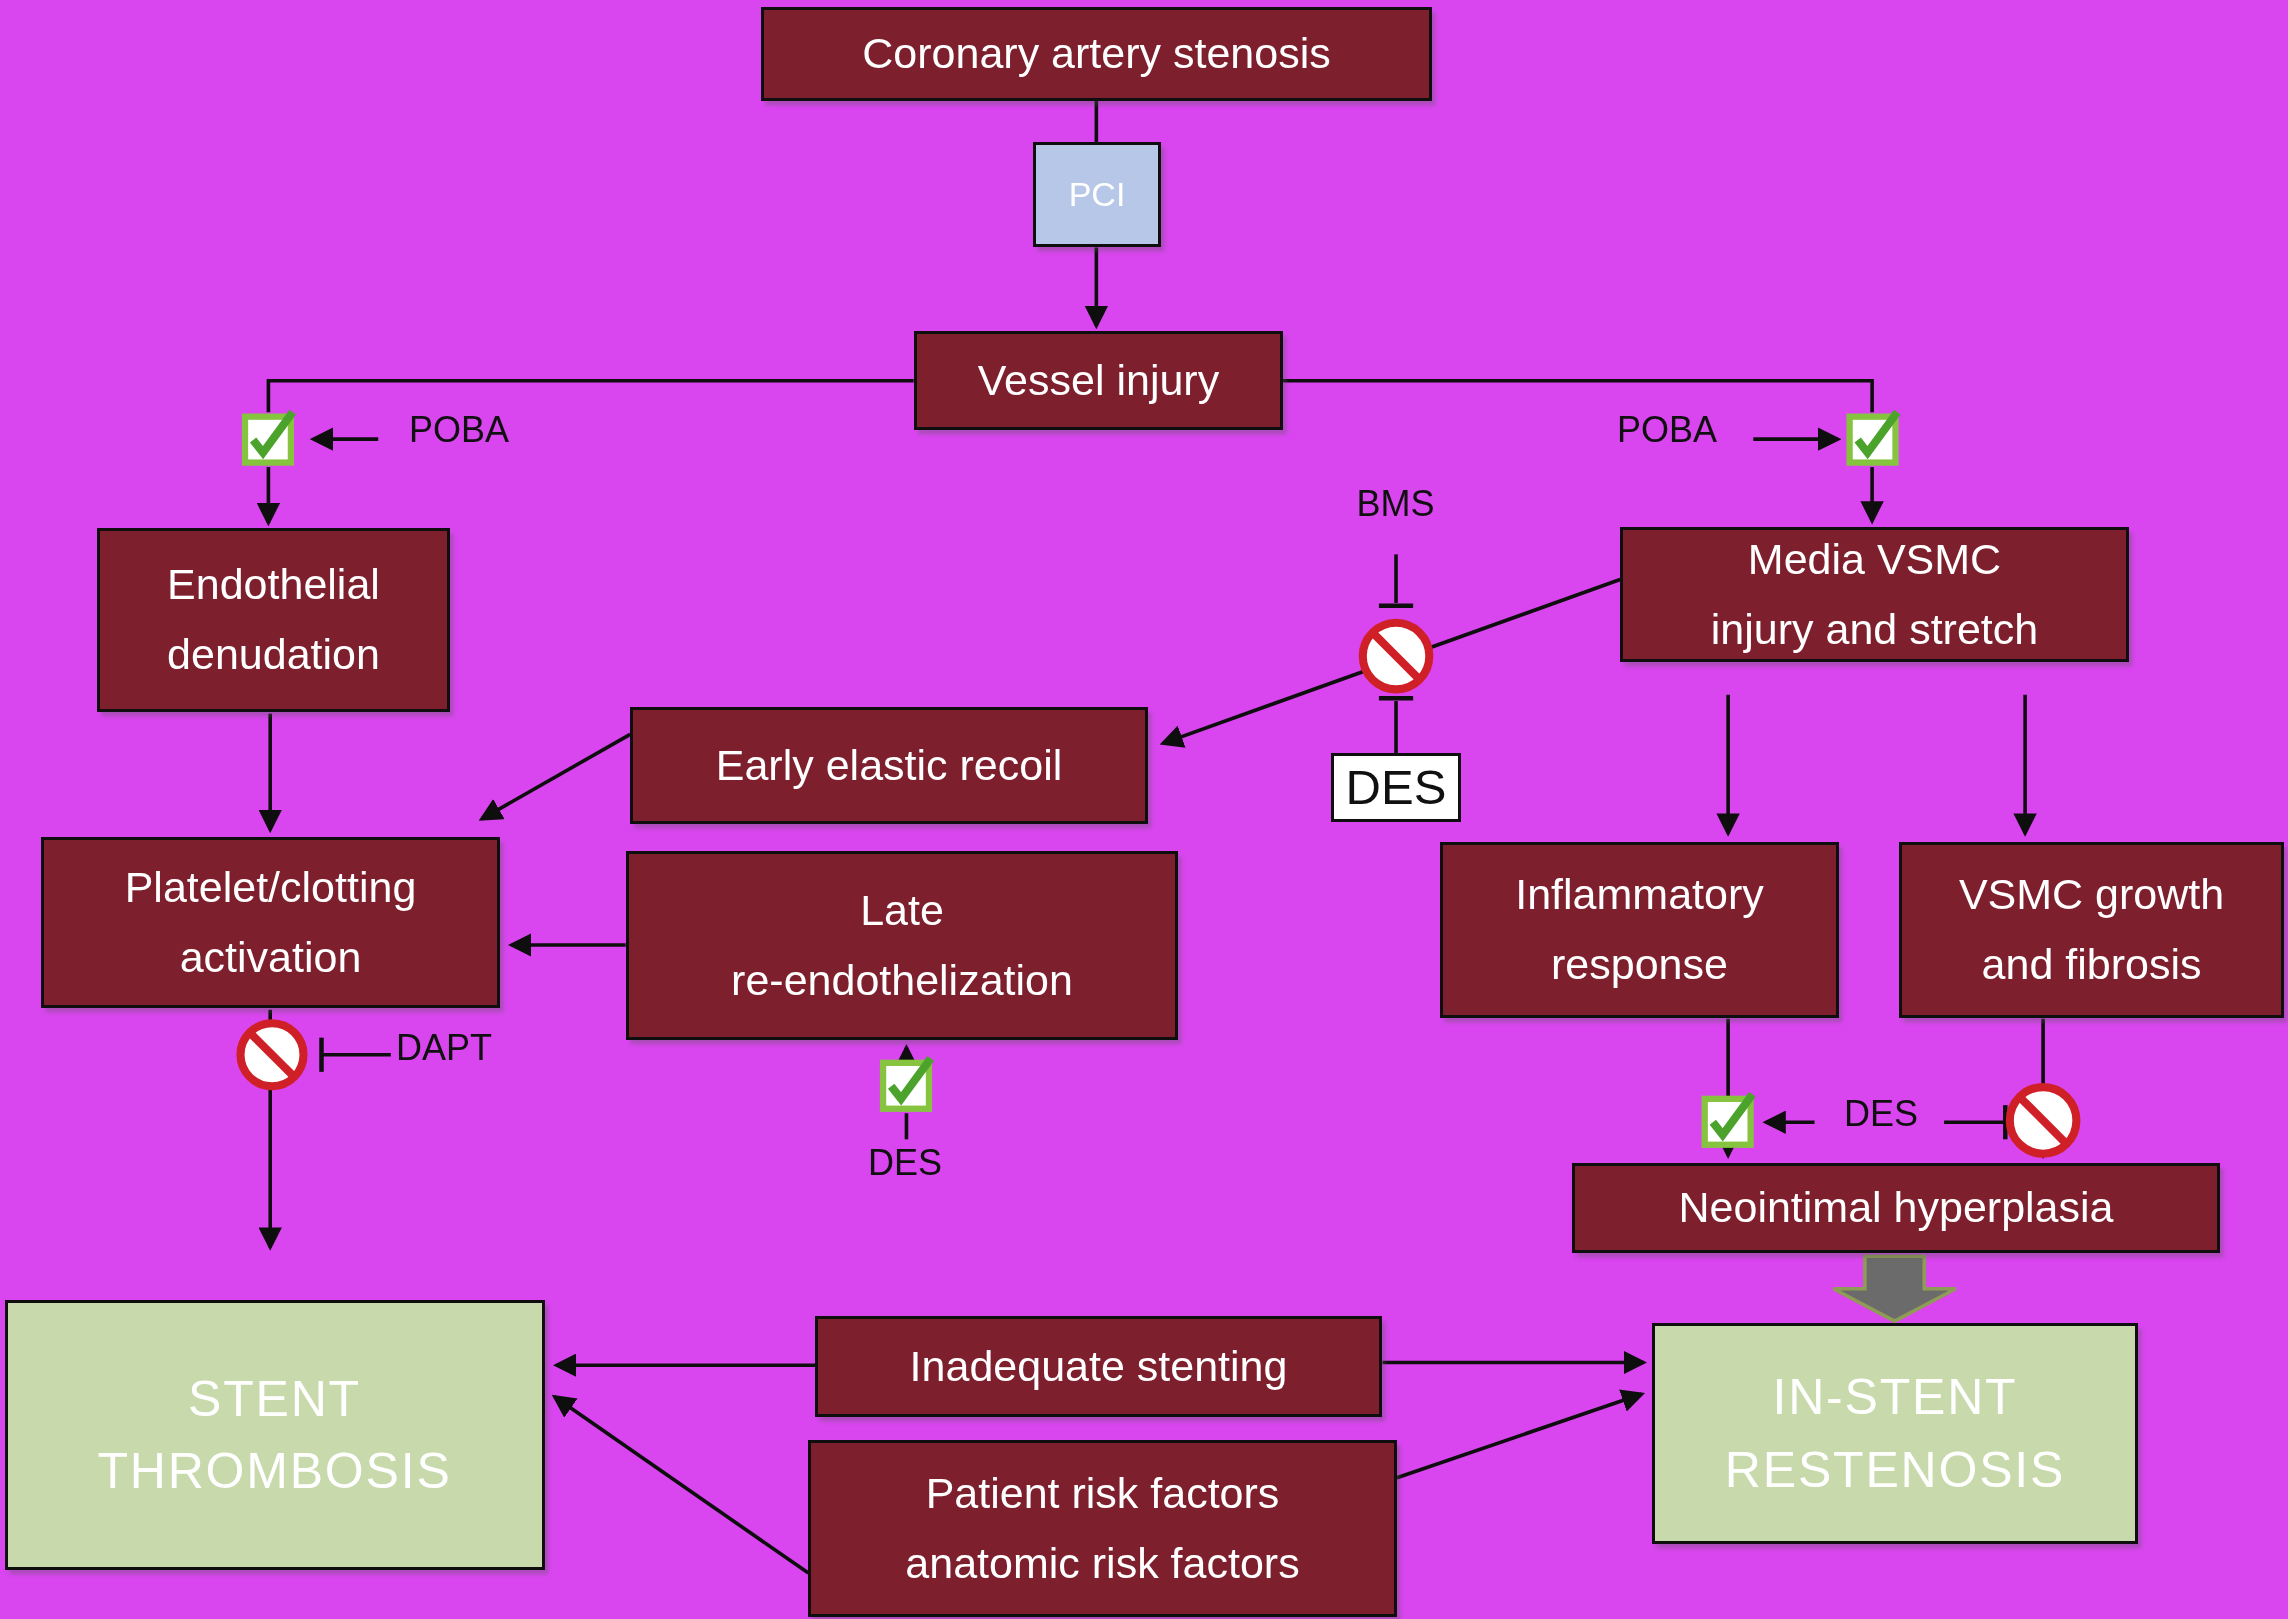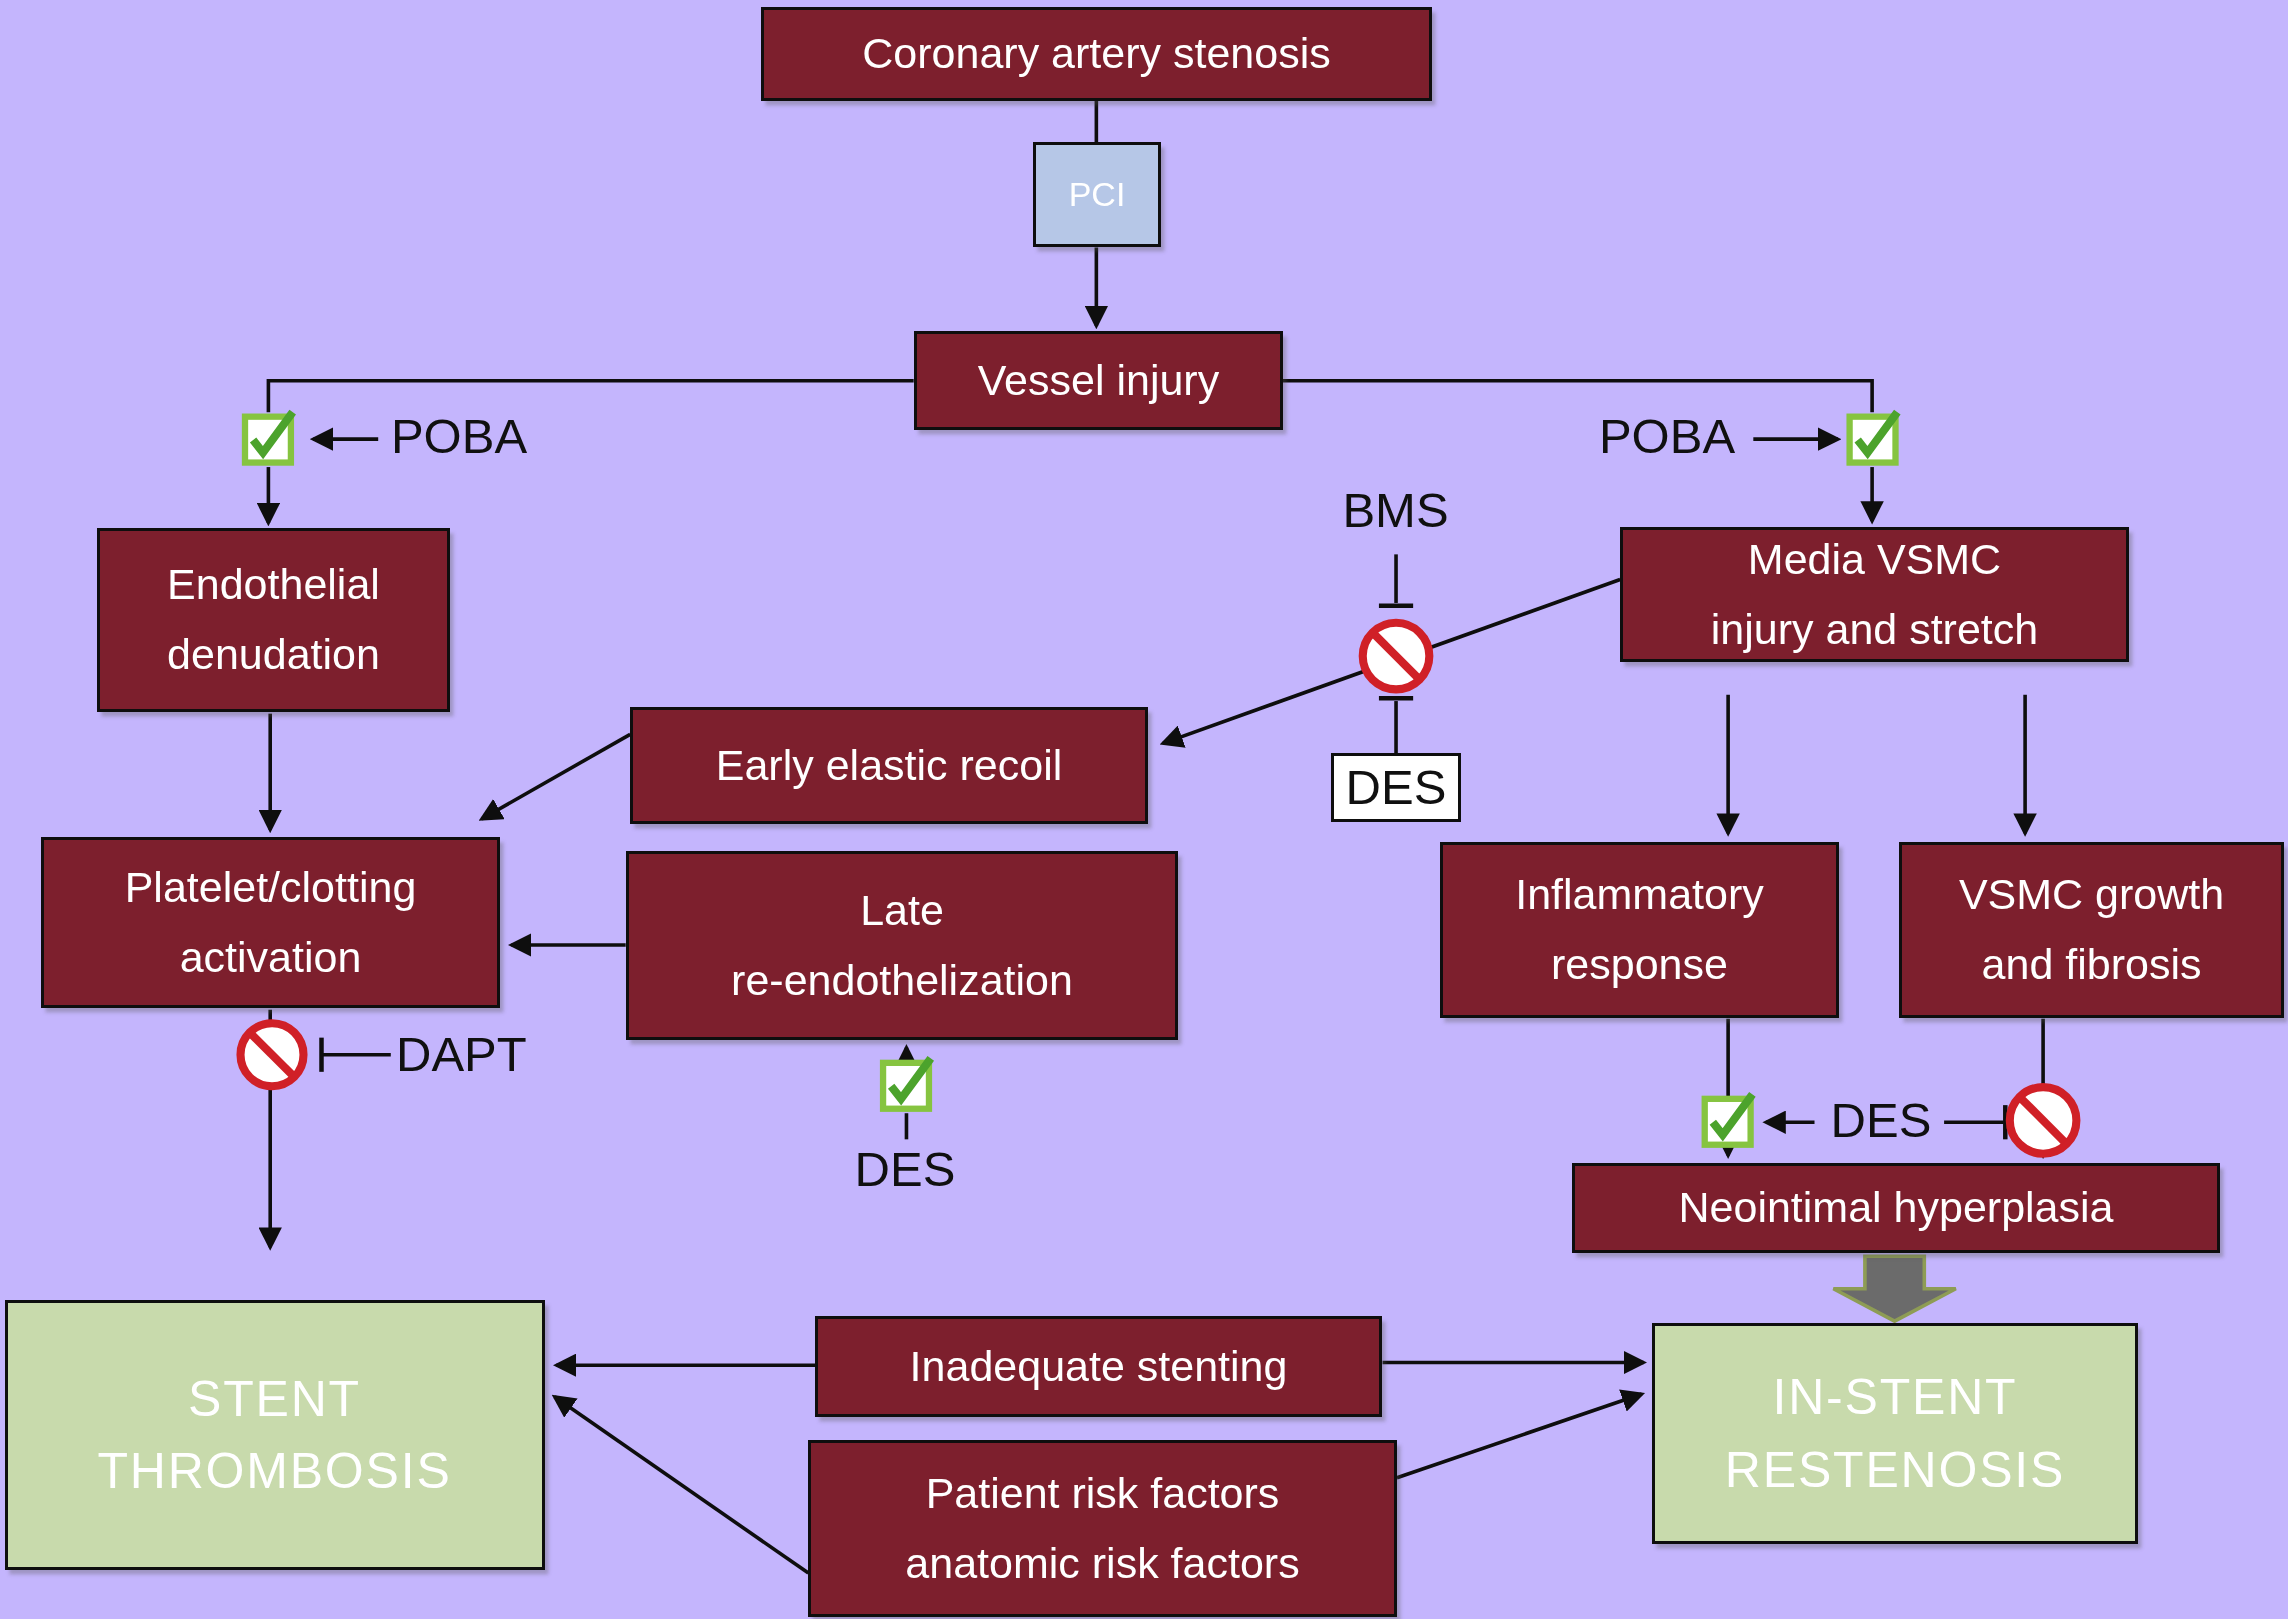--- a/index.html
+++ b/index.html
@@ -1,34 +1,34 @@
 <!DOCTYPE html>
 <html style="font-size:14.4px"><head>
 <meta charset="utf-8">
 <style>
   html,body{margin:0;padding:0;background:#ffffff;}
   #canvas{
-    position:relative;width:2289px;height:1619px;background:#c4b5fd;overflow:hidden;
+    position:relative;width:2289px;height:1619px;background:#d946ef;overflow:hidden;
     font-family:"Liberation Sans","DejaVu Sans",sans-serif;
   }
   #connectors{position:absolute;left:0;top:0;width:2289px;height:1619px;z-index:1;}
   .box{
     position:absolute;z-index:2;box-sizing:border-box;
     border:3.6px solid #0e0e0e;
     display:flex;align-items:center;justify-content:center;
     text-align:center;white-space:pre-line;
     color:#ffffff;font-size:43px;line-height:1.62;
     box-shadow:3.6px 4.5px 3.6px rgba(90,90,90,0.35);
   }
   .red{background:#7d1f2d;}
   .blue{background:#b6c7e7;font-size:34px;}
   .green{background:#c8daac;font-size:50px;letter-spacing:1.8px;line-height:1.45;}
   .whitebox{background:#ffffff;color:#101010;font-size:49px;box-shadow:none;}
   .lbl{
-    position:absolute;z-index:2;color:#101010;font-size:49px;line-height:1;
+    position:absolute;z-index:2;color:#101010;font-size:36px;line-height:1;
     text-align:center;white-space:nowrap;
   }
 </style>
 </head>
 <body>
 
 <div id="canvas">
 
   <svg id="connectors" viewBox="0 0 2543 1799" xmlns="http://www.w3.org/2000/svg">
     <defs>

